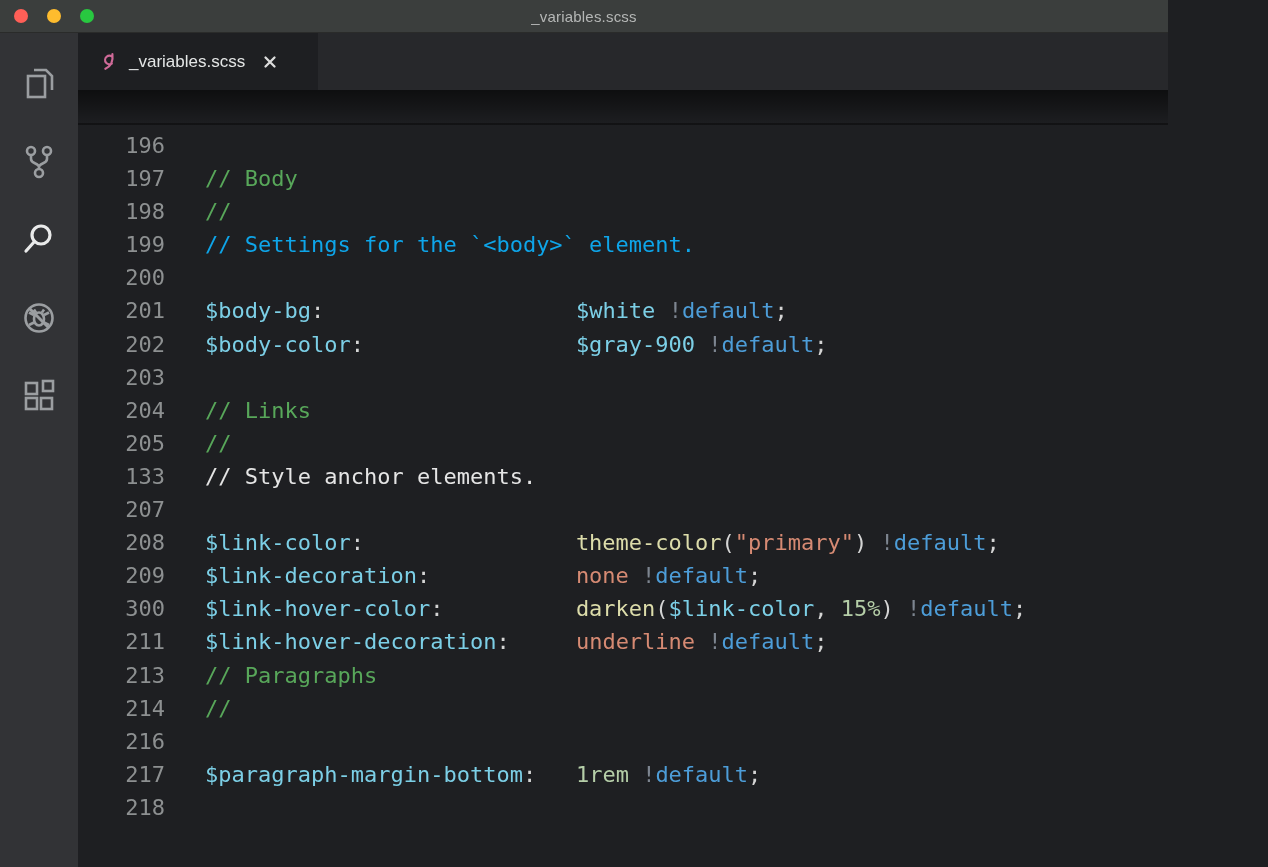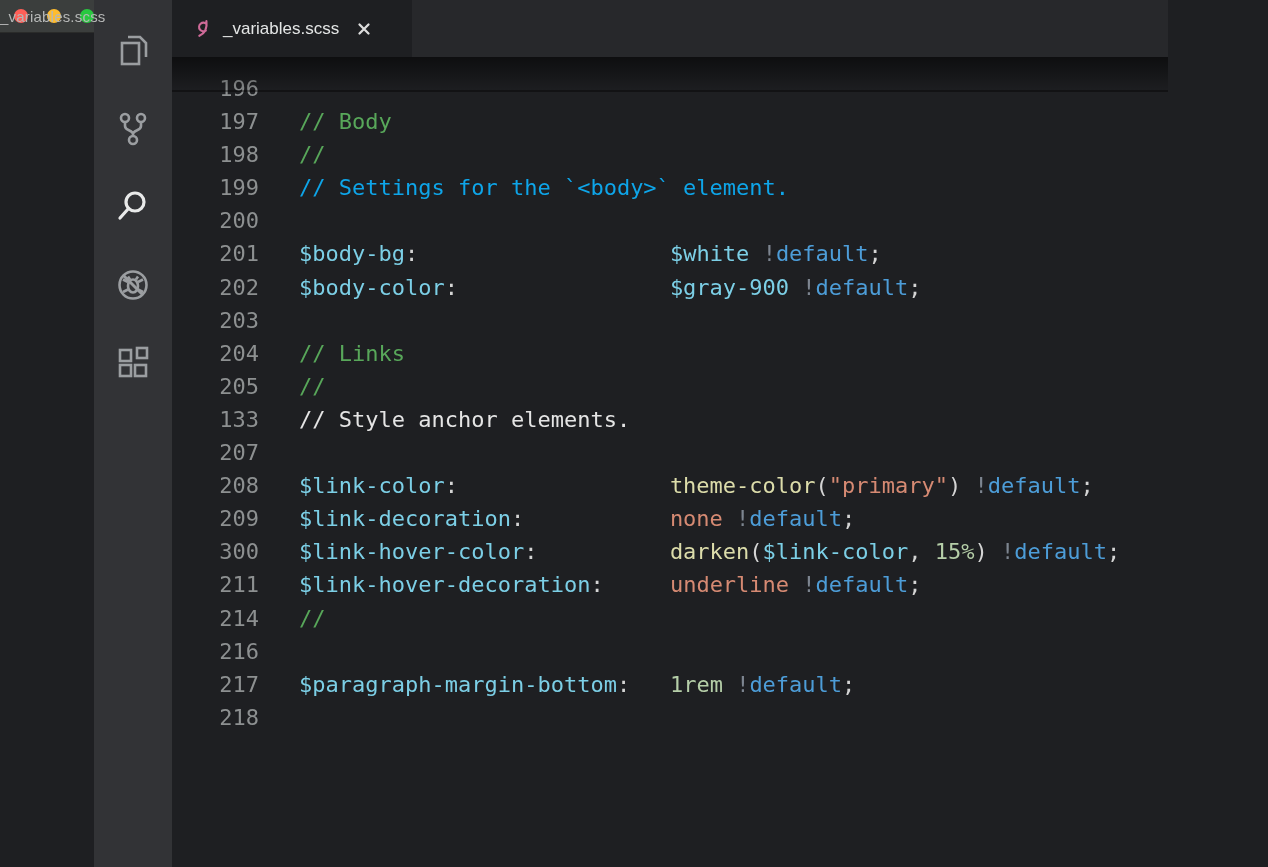--- a/index.html
+++ b/index.html
@@ -1,19 +1,19 @@
 <!DOCTYPE html>
 <html><head>
 <meta charset="utf-8">
 <style>
   * { margin: 0; padding: 0; box-sizing: border-box; }
   html, body { width: 1268px; height: 867px; overflow: hidden; background: #1e1f22; }
   body { font-family: "Liberation Sans", sans-serif; }
 
-  .window { width: 1168px; height: 867px; display: flex; flex-direction: row; }
+  .window { width: 1168px; height: 867px; display: flex; flex-direction: column; }
 
   
   .titlebar {
     height: 33px; flex: 0 0 33px; background: #3b3e3d;
     border-bottom: 1px solid #2a2b2a;
     position: relative; display: flex; align-items: center;
   }
   .traffic { display: flex; gap: 19px; padding-left: 14px; align-items: center; }
   .tl { width: 14px; height: 14px; border-radius: 50%; display: inline-block; cursor: pointer; }
   .tl.red    { background: #ff5f57; }
@@ -44,21 +44,21 @@
   .tabstrip { height: 57px; flex: 0 0 57px; background: #27282b; display: flex; }
   .tab {
     width: 240px; background: #1e1f22; display: flex; align-items: center;
     padding: 0 16px 0 22px; gap: 12px; cursor: pointer;
   }
   .tab-label { color: #e4e6e6; font-size: 17px; white-space: nowrap; }
   .tab-close { display: flex; align-items: center; margin-left: 6px; cursor: pointer; }
 
   
   .editor { flex: 1; background: #1e1f22; position: relative; overflow: hidden; }
-  .code { padding-top: 15px; }
+  .code { padding-top: 4px; margin-top: 35px; }
   .line {
     display: flex; height: 33.1px; line-height: 33.1px;
     font-family: "DejaVu Sans Mono", monospace; font-size: 22px;
   }
   .ln {
     flex: 0 0 127px; width: 127px; text-align: right; padding-right: 40px;
     color: #8d9091; user-select: none;
   }
   .lc { white-space: pre; color: #d4d4d4; }
 
@@ -224,20 +224,24 @@
             </div>
             <div class="line">
               <span class="ln">300</span>
               <span class="lc"><span style="color: rgb(124, 207, 230);">$link-hover-color</span><span style="color: rgb(212, 212, 212);">:</span><span style="color: rgb(212, 212, 212);">          </span><span style="color: rgb(220, 220, 170);">darken</span><span style="color: rgb(212, 212, 212);">(</span><span style="color: rgb(124, 207, 230);">$link-color</span><span style="color: rgb(212, 212, 212);">,</span><span style="color: rgb(212, 212, 212);"> </span><span style="color: rgb(181, 206, 168);">15%</span><span style="color: rgb(212, 212, 212);">)</span><span style="color: rgb(212, 212, 212);"> </span><span style="color: rgb(125, 133, 144);">!</span><span style="color: rgb(77, 157, 216);">default</span><span style="color: rgb(212, 212, 212);">;</span></span>
             </div>
             <div class="line">
               <span class="ln">211</span>
               <span class="lc"><span style="color: rgb(124, 207, 230);">$link-hover-decoration</span><span style="color: rgb(212, 212, 212);">:</span><span style="color: rgb(212, 212, 212);">     </span><span style="color: rgb(214, 138, 115);">underline</span><span style="color: rgb(212, 212, 212);"> </span><span style="color: rgb(125, 133, 144);">!</span><span style="color: rgb(77, 157, 216);">default</span><span style="color: rgb(212, 212, 212);">;</span></span>
             </div>
             <div class="line">
+              <span class="ln">213</span>
+              <span class="lc"><span style="color: rgb(88, 167, 90);">// Paragraphs</span></span>
+            </div>
+            <div class="line">
               <span class="ln">214</span>
               <span class="lc"><span style="color: rgb(88, 167, 90);">//</span></span>
             </div>
             <div class="line">
               <span class="ln">216</span>
               <span class="lc"></span>
             </div>
             <div class="line">
               <span class="ln">217</span>
               <span class="lc"><span style="color: rgb(124, 207, 230);">$paragraph-margin-bottom</span><span style="color: rgb(212, 212, 212);">:</span><span style="color: rgb(212, 212, 212);">   </span><span style="color: rgb(181, 206, 168);">1rem</span><span style="color: rgb(212, 212, 212);"> </span><span style="color: rgb(125, 133, 144);">!</span><span style="color: rgb(77, 157, 216);">default</span><span style="color: rgb(212, 212, 212);">;</span></span>

